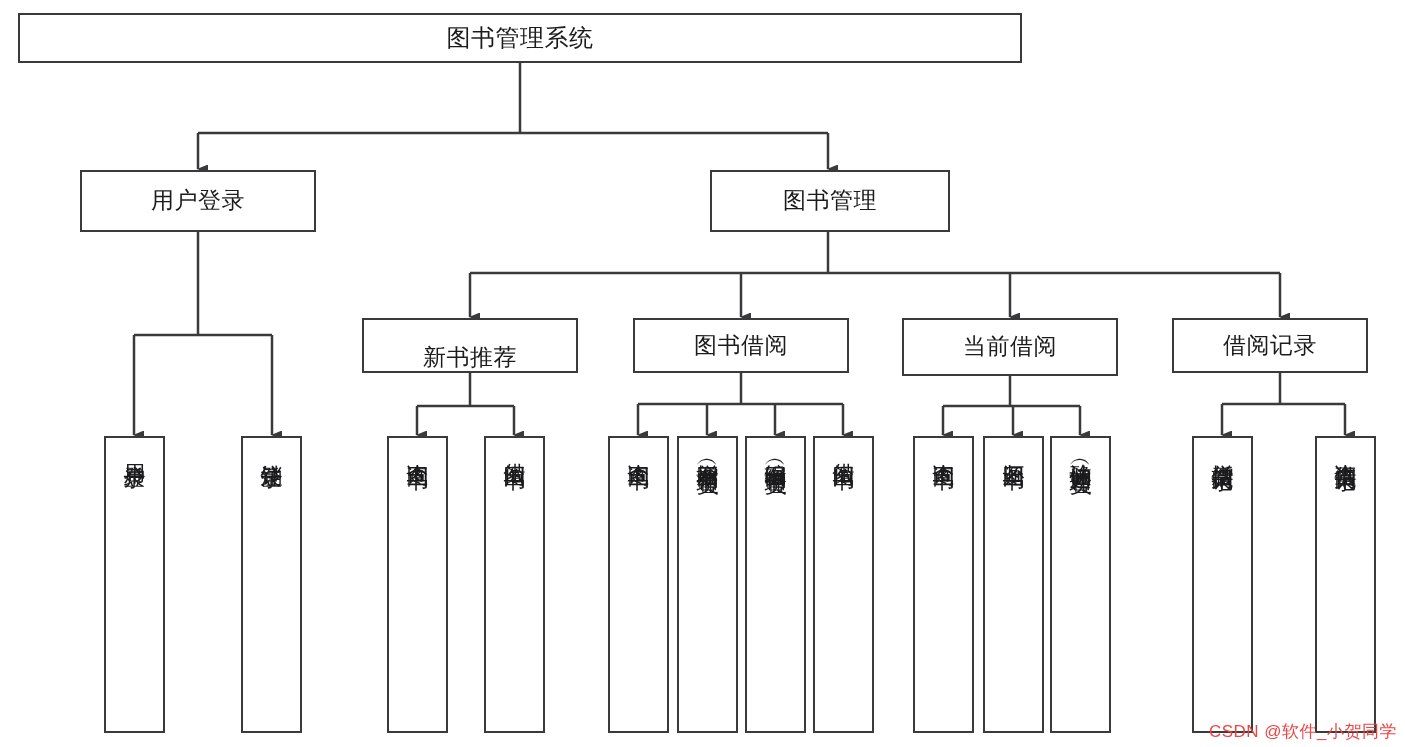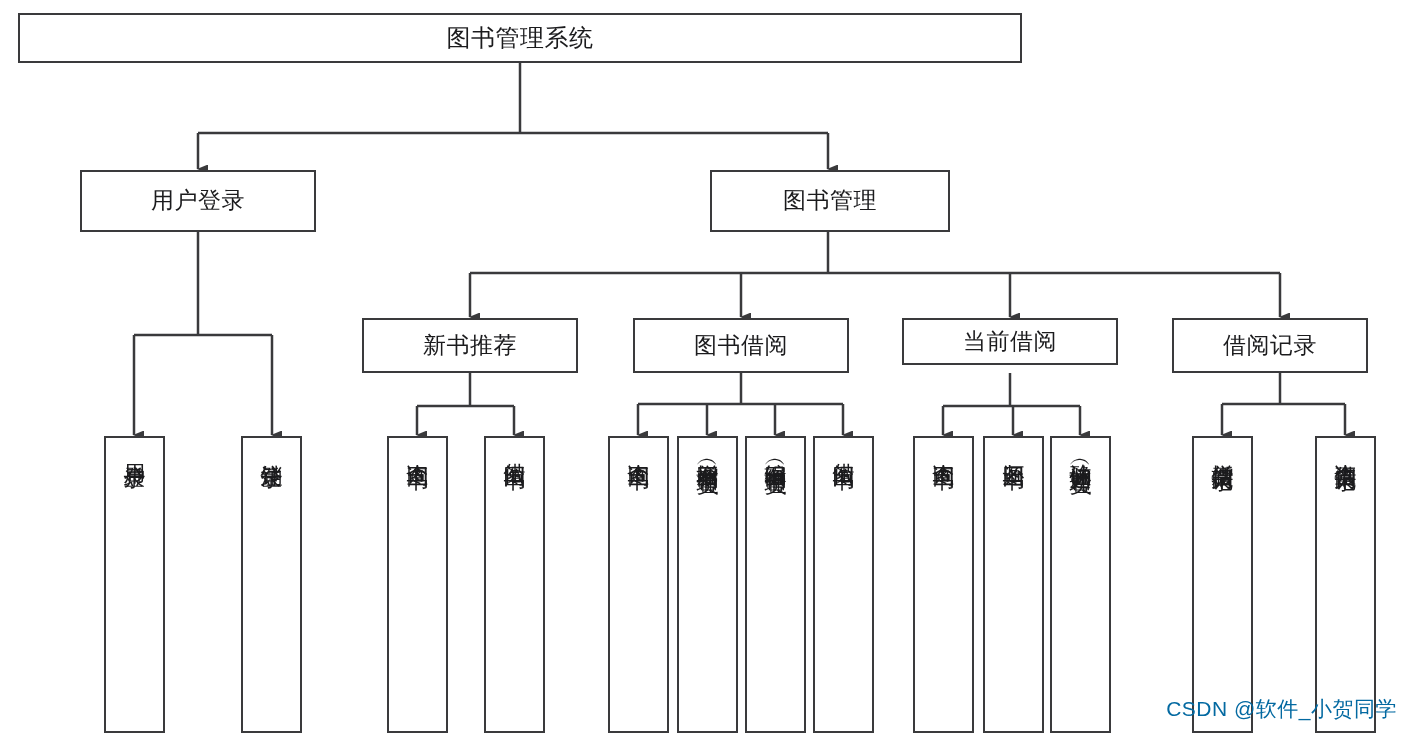--- a/index.html
+++ b/index.html
@@ -62,23 +62,23 @@
     writing-mode: vertical-rl;
     text-orientation: upright;
     font-size: 22px;
     line-height: 1.08;
     letter-spacing: 1.5px;
     white-space: nowrap;
   }
   .watermark {
     position: absolute;
     right: 8px;
-    bottom: 24px;
-    font-size: 21px;
-    color: #0369a1;
+    bottom: 4px;
+    font-size: 17px;
+    color: #ef4444;
     letter-spacing: 0.5px;
     white-space: nowrap;
     user-select: none;
   }
 </style>
 </head>
 <body>
 
 <div id="diagram-root">
 
@@ -131,27 +131,27 @@
 
   <div id="level2-container">
       <div class="node horiz" style="left: 80px; top: 170px; width: 236px; height: 62px;">
         <span class="node-label">用户登录</span>
       </div>
       <div class="node horiz" style="left: 710px; top: 170px; width: 240px; height: 62px;">
         <span class="node-label">图书管理</span>
       </div>
     </div>
   <div id="level3-container">
-      <div class="node horiz" style="left: 362px; top: 318px; width: 216px; height: 55px;">
+      <div class="node horiz" style="left: 362px; top: 318px; width: 216px; height: 55px; align-items: flex-end;">
         <span class="node-label">新书推荐</span>
       </div>
       <div class="node horiz" style="left: 633px; top: 318px; width: 216px; height: 55px;">
         <span class="node-label">图书借阅</span>
       </div>
-      <div class="node horiz" style="left: 902px; top: 318px; width: 216px; height: 47px;">
+      <div class="node horiz" style="left: 902px; top: 318px; width: 216px; height: 58px;">
         <span class="node-label">当前借阅</span>
       </div>
       <div class="node horiz" style="left: 1172px; top: 318px; width: 196px; height: 55px;">
         <span class="node-label">借阅记录</span>
       </div>
     </div>
   <div id="leaf-container">
       <div class="node vert" style="left: 104px; top: 436px; width: 61px; height: 297px;">
         <span class="node-label">用户登录</span>
       </div>

